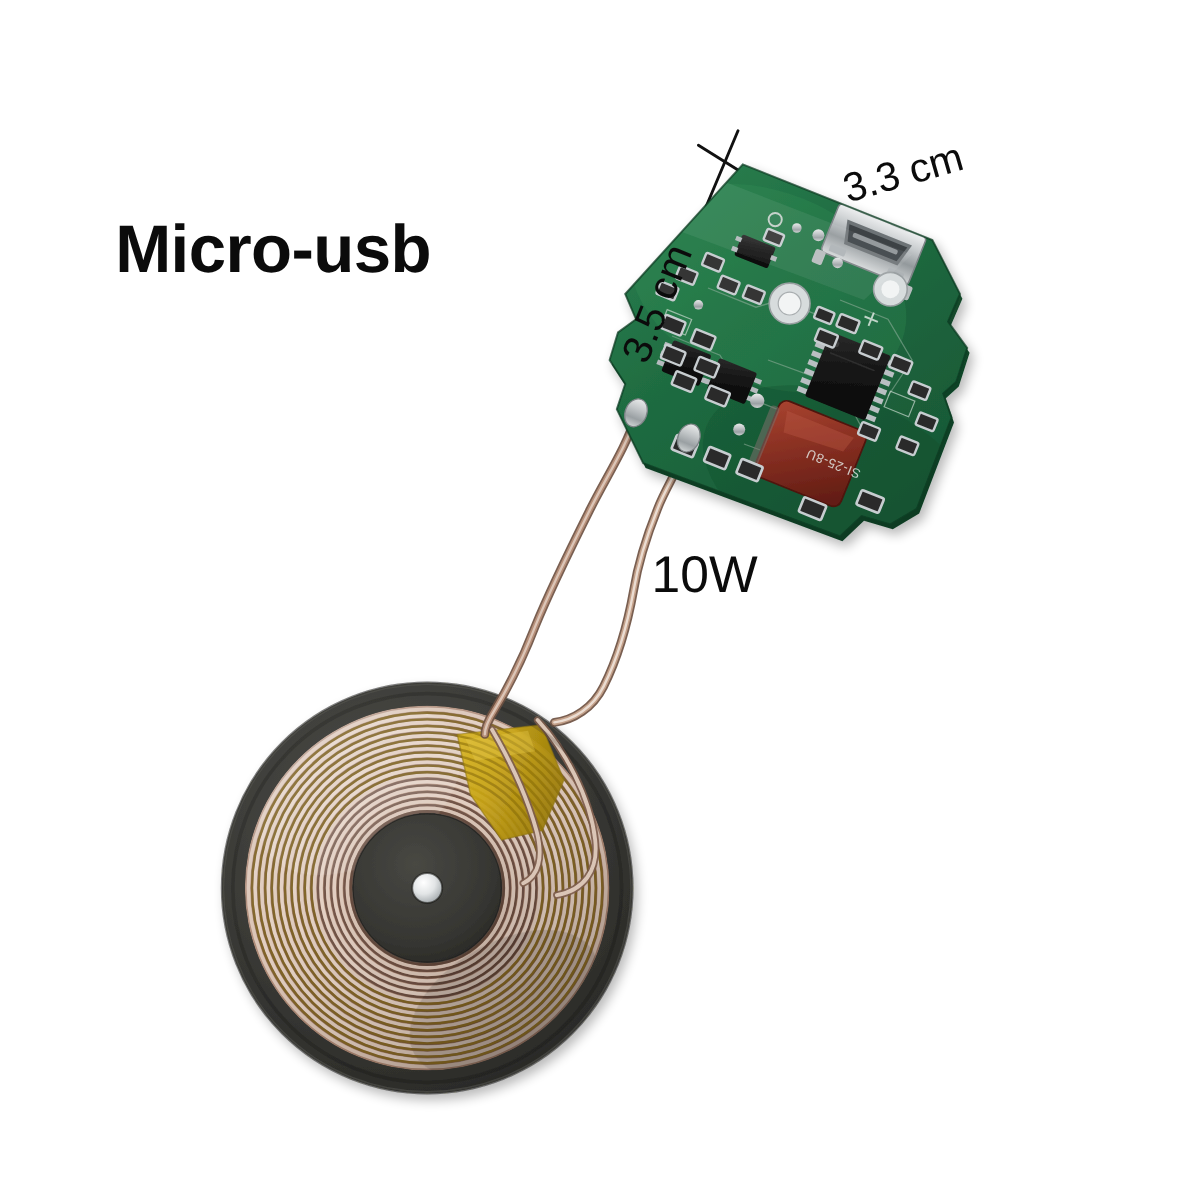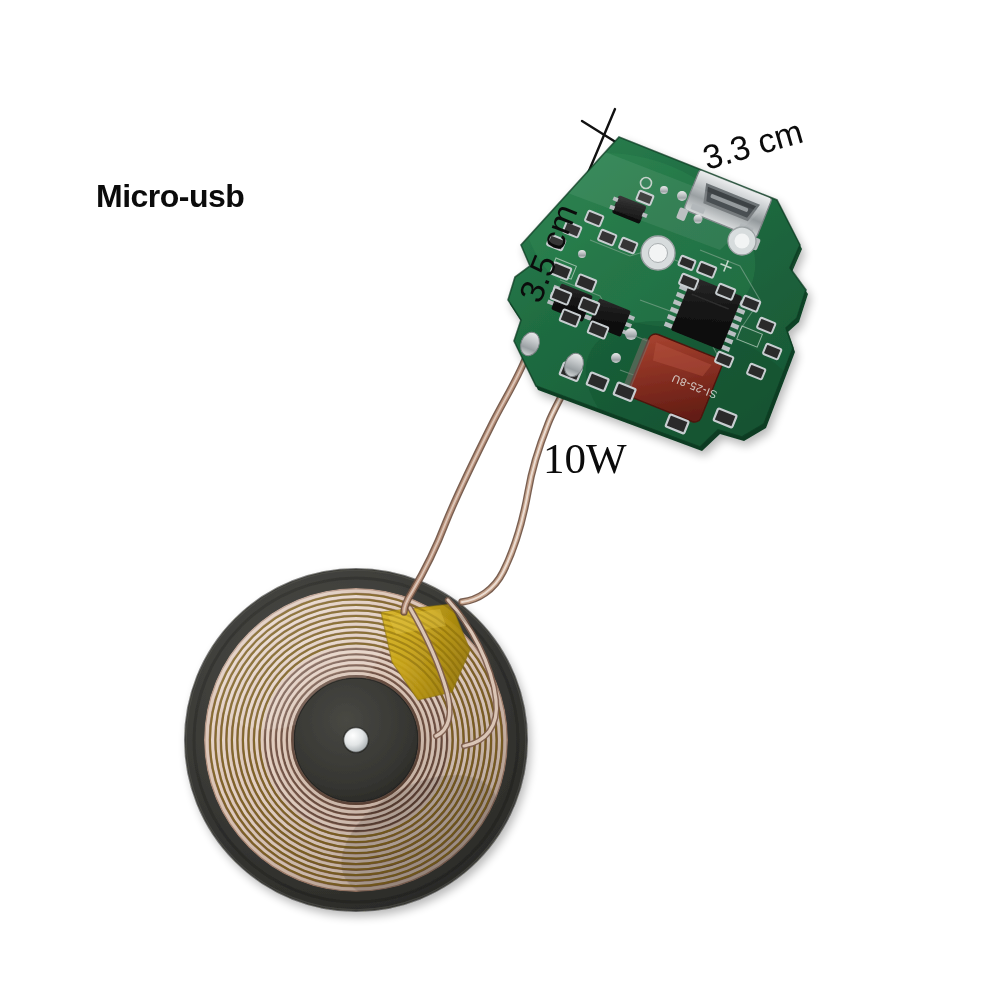--- a/index.html
+++ b/index.html
@@ -28,33 +28,32 @@
   .anno-text {
     position: absolute;
     color: #0b0b0b;
     white-space: nowrap;
     line-height: 1;
     user-select: none;
   }
   #label-micro-usb {
     left: 96px;
     top: 180px;
-    font-size: 32px;
+    font-size: 56px;
     font-weight: bold;
     letter-spacing: -0.5px;
     font-family: "Liberation Sans", sans-serif;
     text-align: right;
   }
   #label-power {
     left: 543px;
-    top: 437px;
+    top: 458px;
     font-size: 43px;
     font-weight: normal;
     letter-spacing: 0px;
-    font-family: Liberation Serif, serif;
   }
   #label-dim-width {
     left: 699px;
     top: 142px;
     font-size: 34px;
     font-weight: normal;
     transform: rotate(-16deg);
     transform-origin: left top;
   }
   #label-dim-height {

